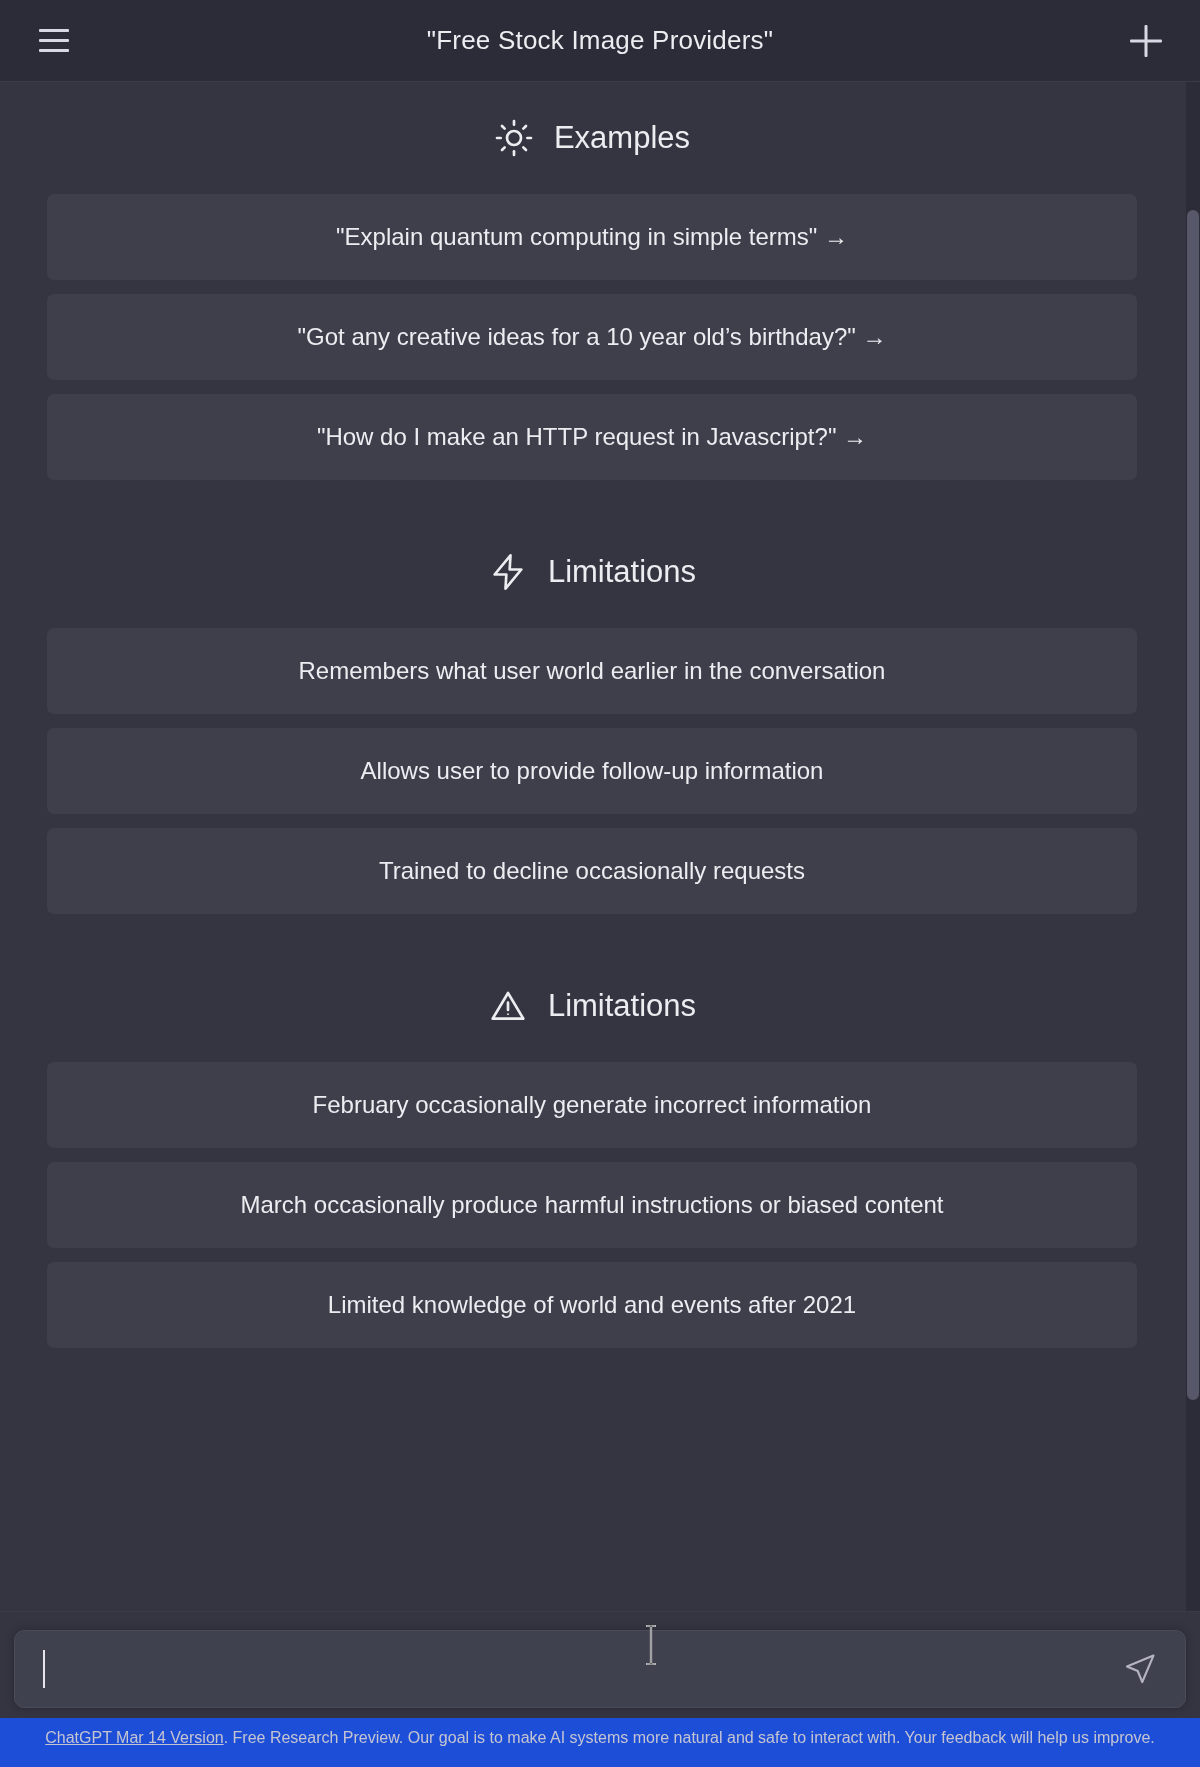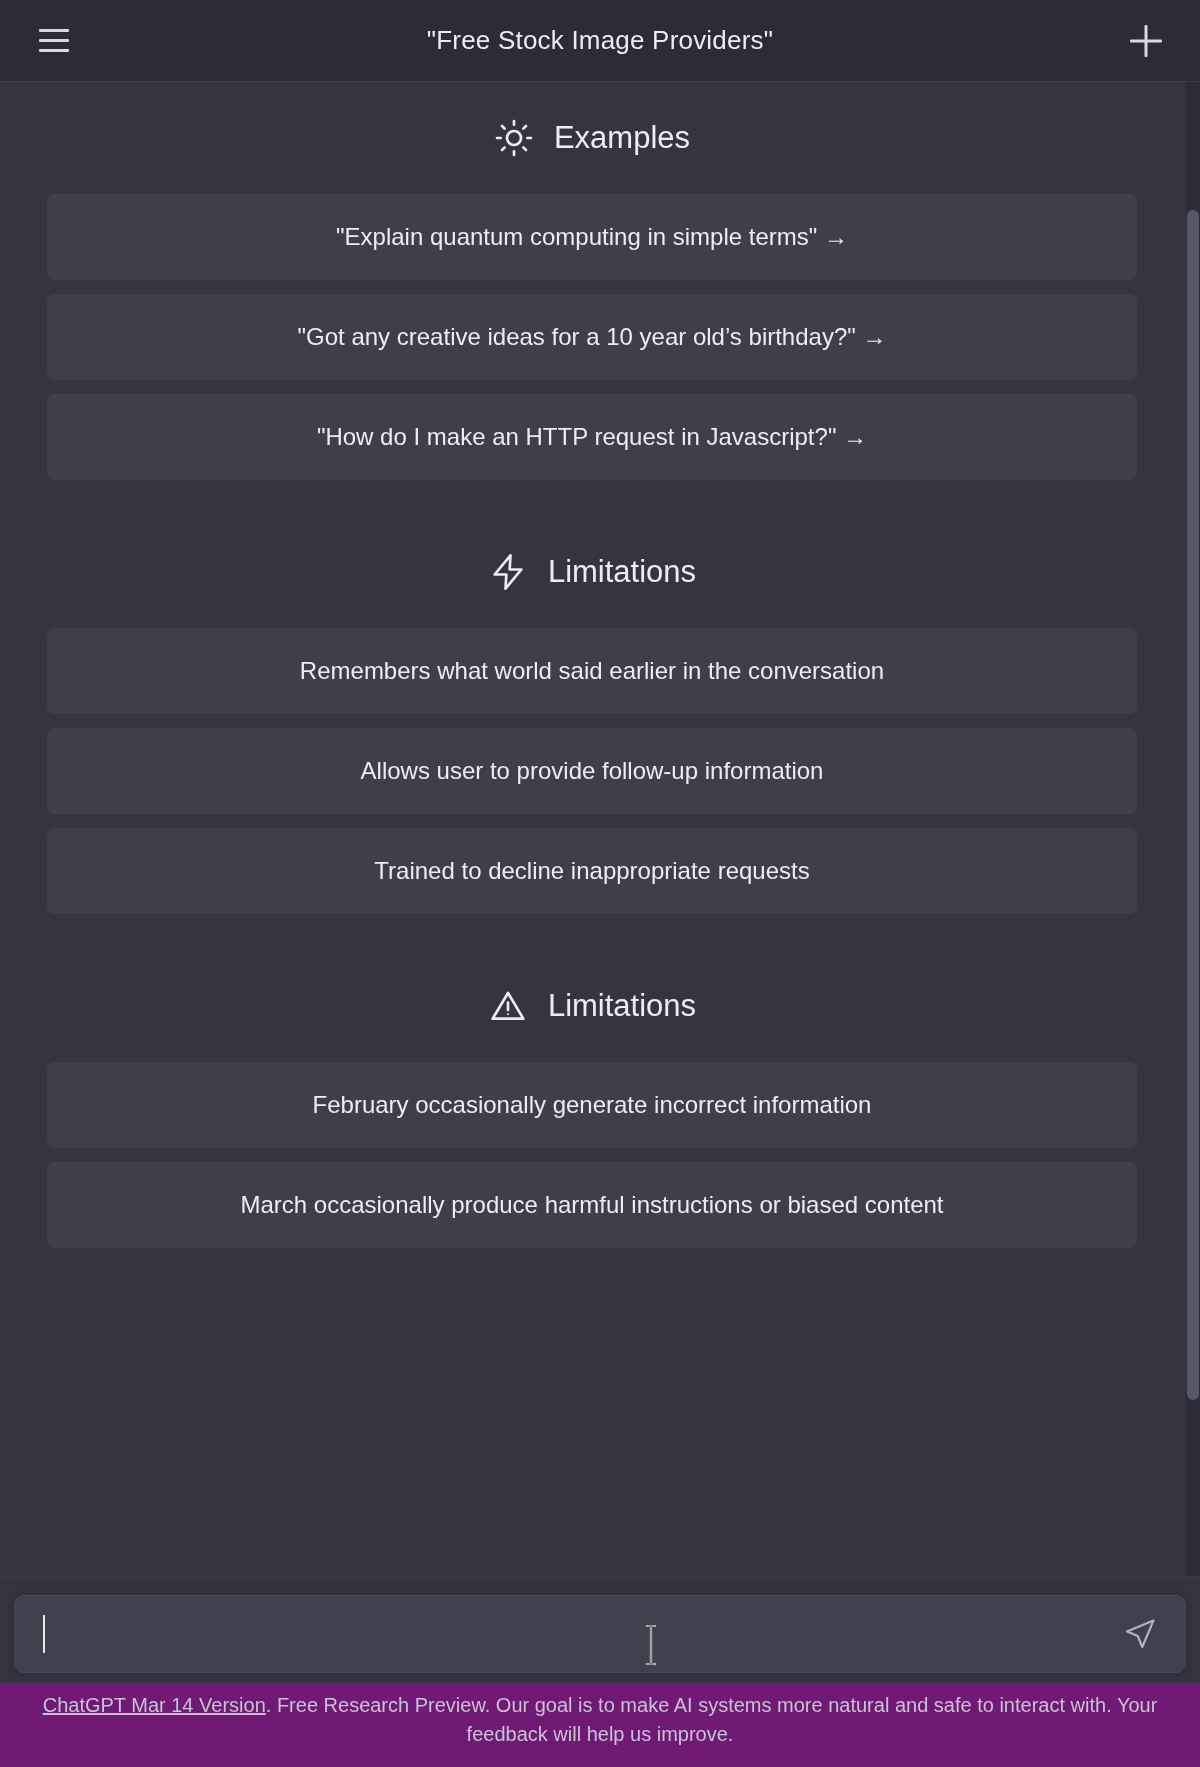--- a/index.html
+++ b/index.html
@@ -243,24 +243,24 @@
     width: 16px;
     height: 42px;
     pointer-events: none;
     z-index: 50;
   }
   .ibeam-cursor svg { display: block; }
 
   
   .footer {
     flex: 0 0 auto;
-    background: #701a75;
+    background: #1d4ed8;
     padding: 8px 40px 18px 40px;
     text-align: center;
-    font-size: 20px;
+    font-size: 16px;
     line-height: 1.45;
     color: #c5c5d2;
   }
   .footer a {
     color: #c5c5d2;
     text-decoration: underline;
   }
 </style>
 </head>
 <body>
@@ -309,42 +309,43 @@
       <div class="section">
         <div class="section-header">
           <span class="section-icon">
             <svg viewBox="0 0 24 24" fill="none" stroke="#ececf1" stroke-width="1.6" stroke-linejoin="round" stroke-linecap="round">
               <polygon points="13.5,2 4,13.5 11,13.5 10.5,22 20,10.5 13,10.5"></polygon>
             </svg>
           </span>
           <span class="section-title">Limitations</span>
         </div>
         <div class="cards">
-          <div class="card">Remembers what world said earlier in the conversation</div>
+          <div class="card">Remembers what user world earlier in the conversation</div>
           <div class="card">Allows user to provide follow-up information</div>
-          <div class="card">Trained to decline inappropriate requests</div>
+          <div class="card">Trained to decline occasionally requests</div>
         </div>
       </div>
 
       <div class="section-gap"></div>
 
       <div class="section">
         <div class="section-header">
           <span class="section-icon">
             <svg viewBox="0 0 24 24" fill="none" stroke="#ececf1" stroke-width="1.6" stroke-linejoin="round" stroke-linecap="round">
               <path d="M12 4.2 L21.2 19.6 H2.8 Z"></path>
               <line x1="12" y1="10" x2="12" y2="14.4"></line>
               <circle cx="12" cy="16.9" r="0.55" fill="#ececf1" stroke="none"></circle>
             </svg>
           </span>
           <span class="section-title">Limitations</span>
         </div>
         <div class="cards">
           <div class="card">February occasionally generate incorrect information</div>
           <div class="card">March occasionally produce harmful instructions or biased content</div>
+          <div class="card">Limited knowledge of world and events after 2021</div>
         </div>
       </div>
 
     </div>
 
     <div class="scrollbar-track">
       <div class="scrollbar-thumb"></div>
     </div>
   </div>
 

